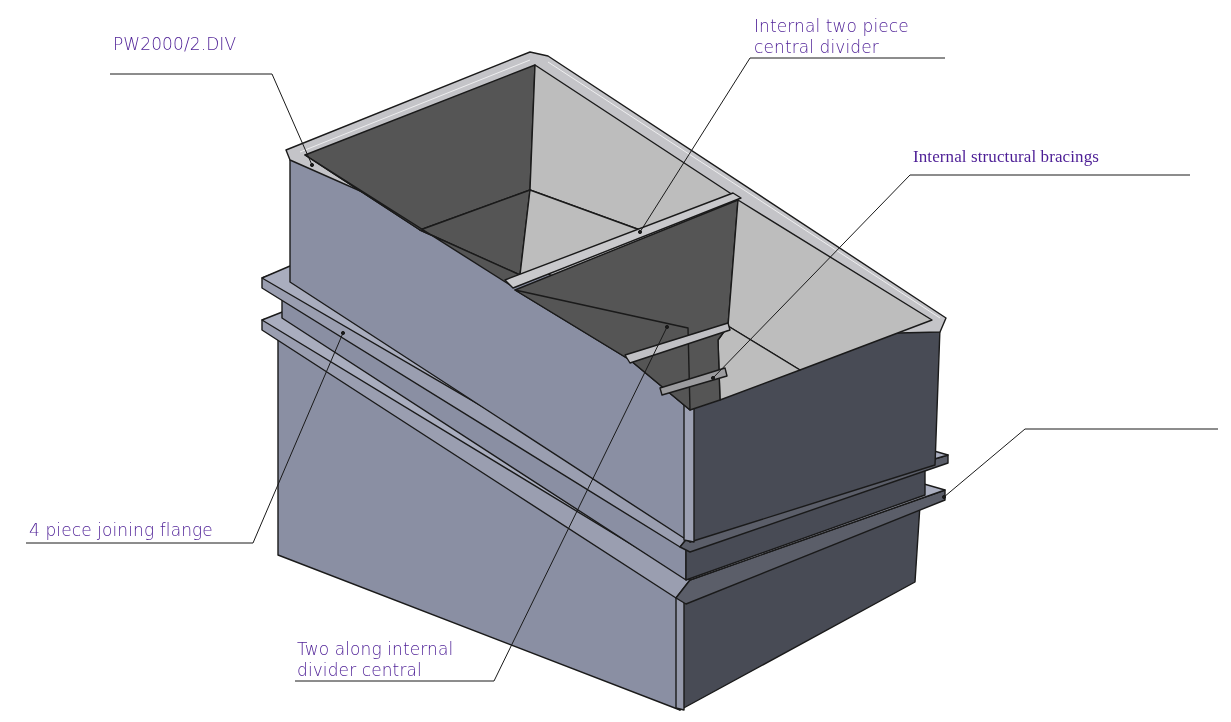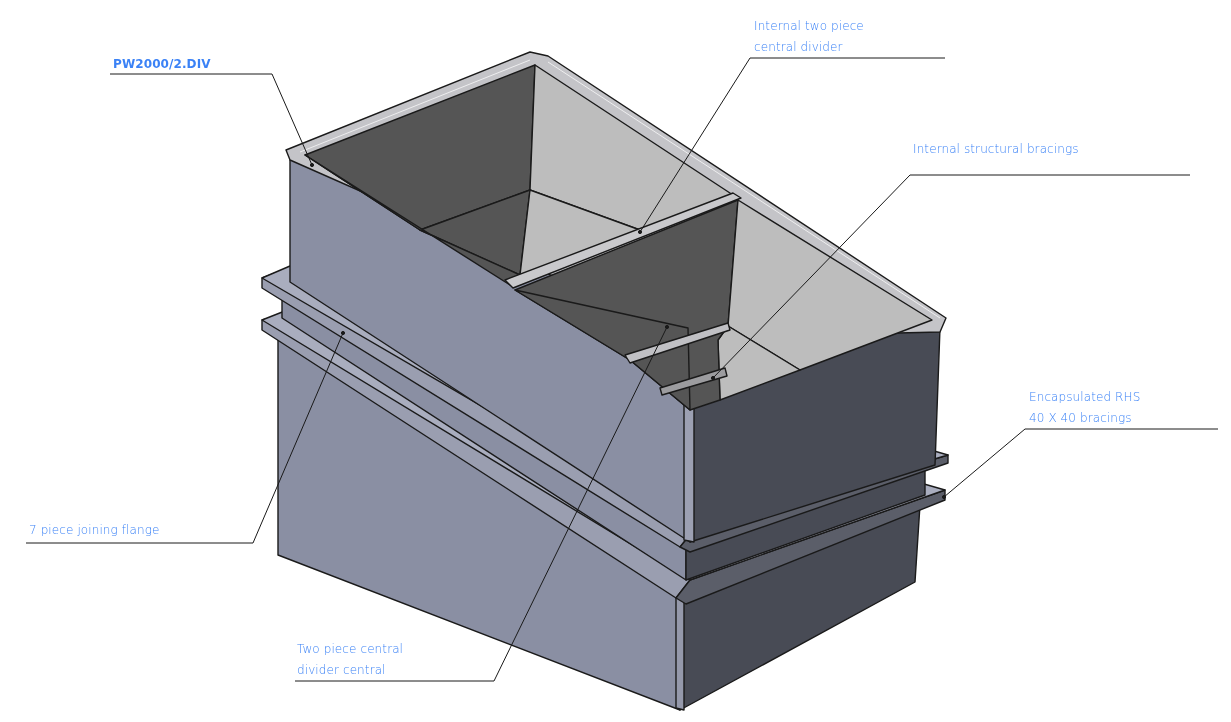--- a/index.html
+++ b/index.html
@@ -1,20 +1,20 @@
 <!DOCTYPE html>
 <html><head>
   <meta charset="utf-8">
   <style>
     html, body { margin: 0; padding: 0; background: #ffffff; }
     body { width: 1231px; height: 722px; overflow: hidden; position: relative;
            font-family: "DejaVu Sans", "Liberation Sans", sans-serif; }
     #stage { position: absolute; left: 0; top: 0; width: 1231px; height: 722px; }
     svg { position: absolute; left: 0; top: 0; }
-    .callout-text { position: absolute; color: #3b82f6; font-size: 12px; line-height: 21px;
+    .callout-text { position: absolute; color: #4c1d95; font-size: 17px; line-height: 21px;
                     letter-spacing: 0.1px; white-space: nowrap; font-weight: 300; }
     .callout-text span { display: block; }
   </style>
 </head>
 <body>
 
 <div id="stage">
 
   <svg width="1231" height="722" viewBox="0 0 1231 722">
     <g stroke="#1a1a1a" stroke-width="1.4" stroke-linejoin="round">
@@ -78,34 +78,30 @@
         <circle cx="944" cy="497" r="1.6" fill="#1a1a1a"></circle>
         <line x1="26" y1="543" x2="253" y2="543"></line>
         <line x1="253" y1="543" x2="343" y2="333"></line>
         <circle cx="343" cy="333" r="1.6" fill="#1a1a1a"></circle>
         <line x1="295" y1="681" x2="494" y2="681"></line>
         <line x1="494" y1="681" x2="667" y2="327"></line>
         <circle cx="667" cy="327" r="1.6" fill="#1a1a1a"></circle>
       </g>
   </svg>
 
-  <div class="callout-text" style="left:113px; top:54px;font-weight:bold;">
+  <div class="callout-text" style="left:113px; top:34px;">
     <span>PW2000/2.DIV</span>
   </div>
   <div class="callout-text" style="left:754px; top:16px;">
     <span>Internal two piece</span>
     <span>central divider</span>
   </div>
-  <div class="callout-text" style="left:913px; top:139px;">
+  <div class="callout-text" style="left:913px; top:146px;font-family:Liberation Serif, serif;">
     <span>Internal structural bracings</span>
   </div>
-  <div class="callout-text" style="left:1029px; top:387px;">
-    <span>Encapsulated RHS</span>
-    <span>40 X 40 bracings</span>
-  </div>
   <div class="callout-text" style="left:29px; top:520px;">
-    <span>7 piece joining flange</span>
+    <span>4 piece joining flange</span>
   </div>
   <div class="callout-text" style="left:297px; top:639px;">
-    <span>Two piece central</span>
+    <span>Two along internal</span>
     <span>divider central</span>
   </div>
 </div>
 
 </body></html>

